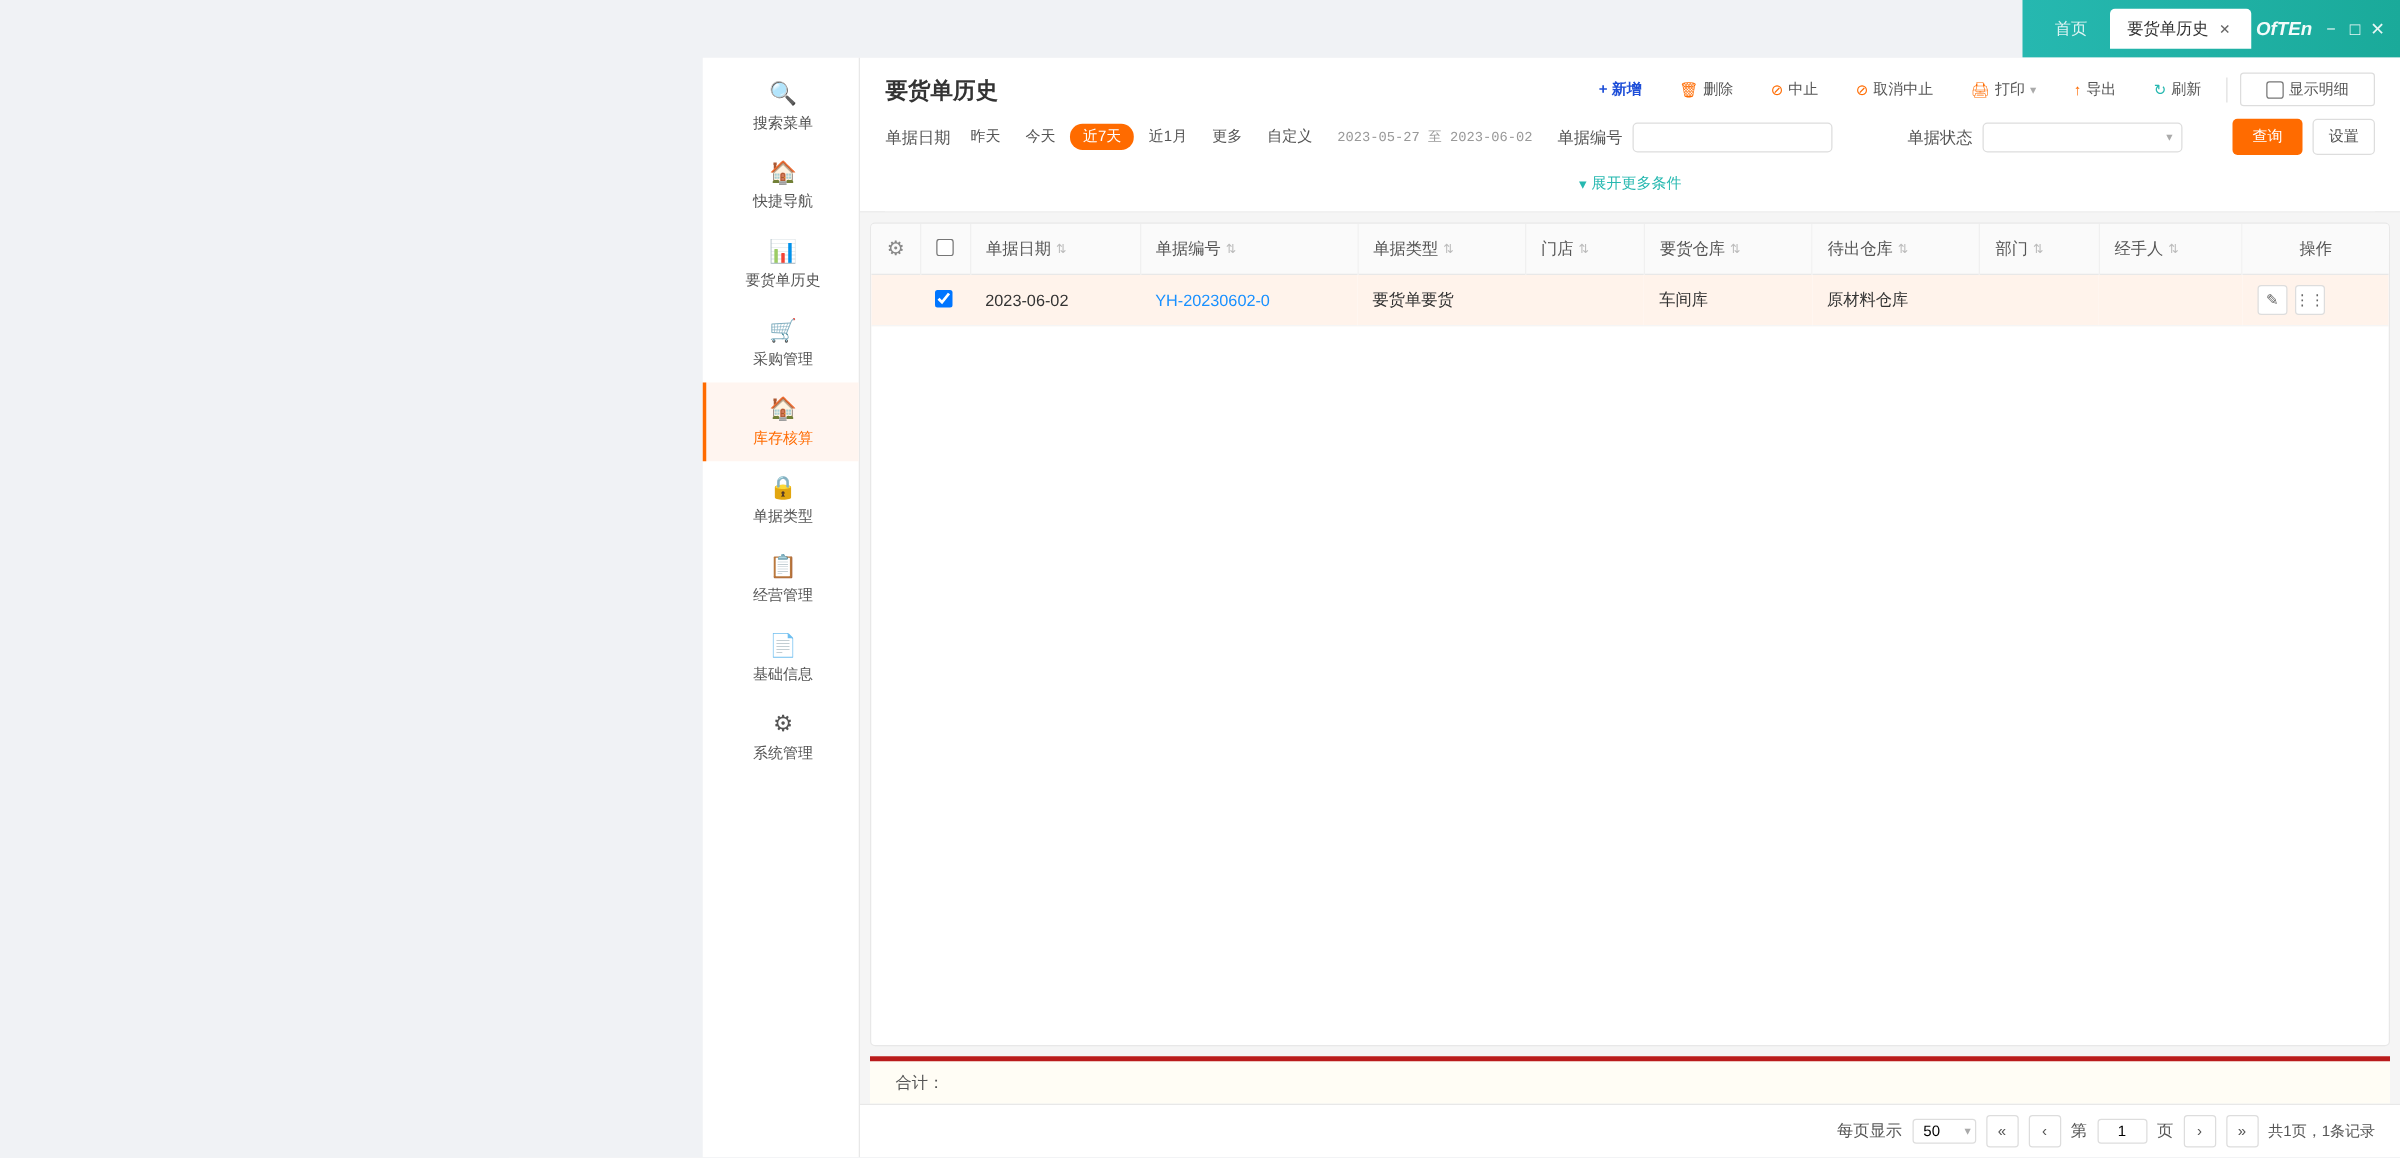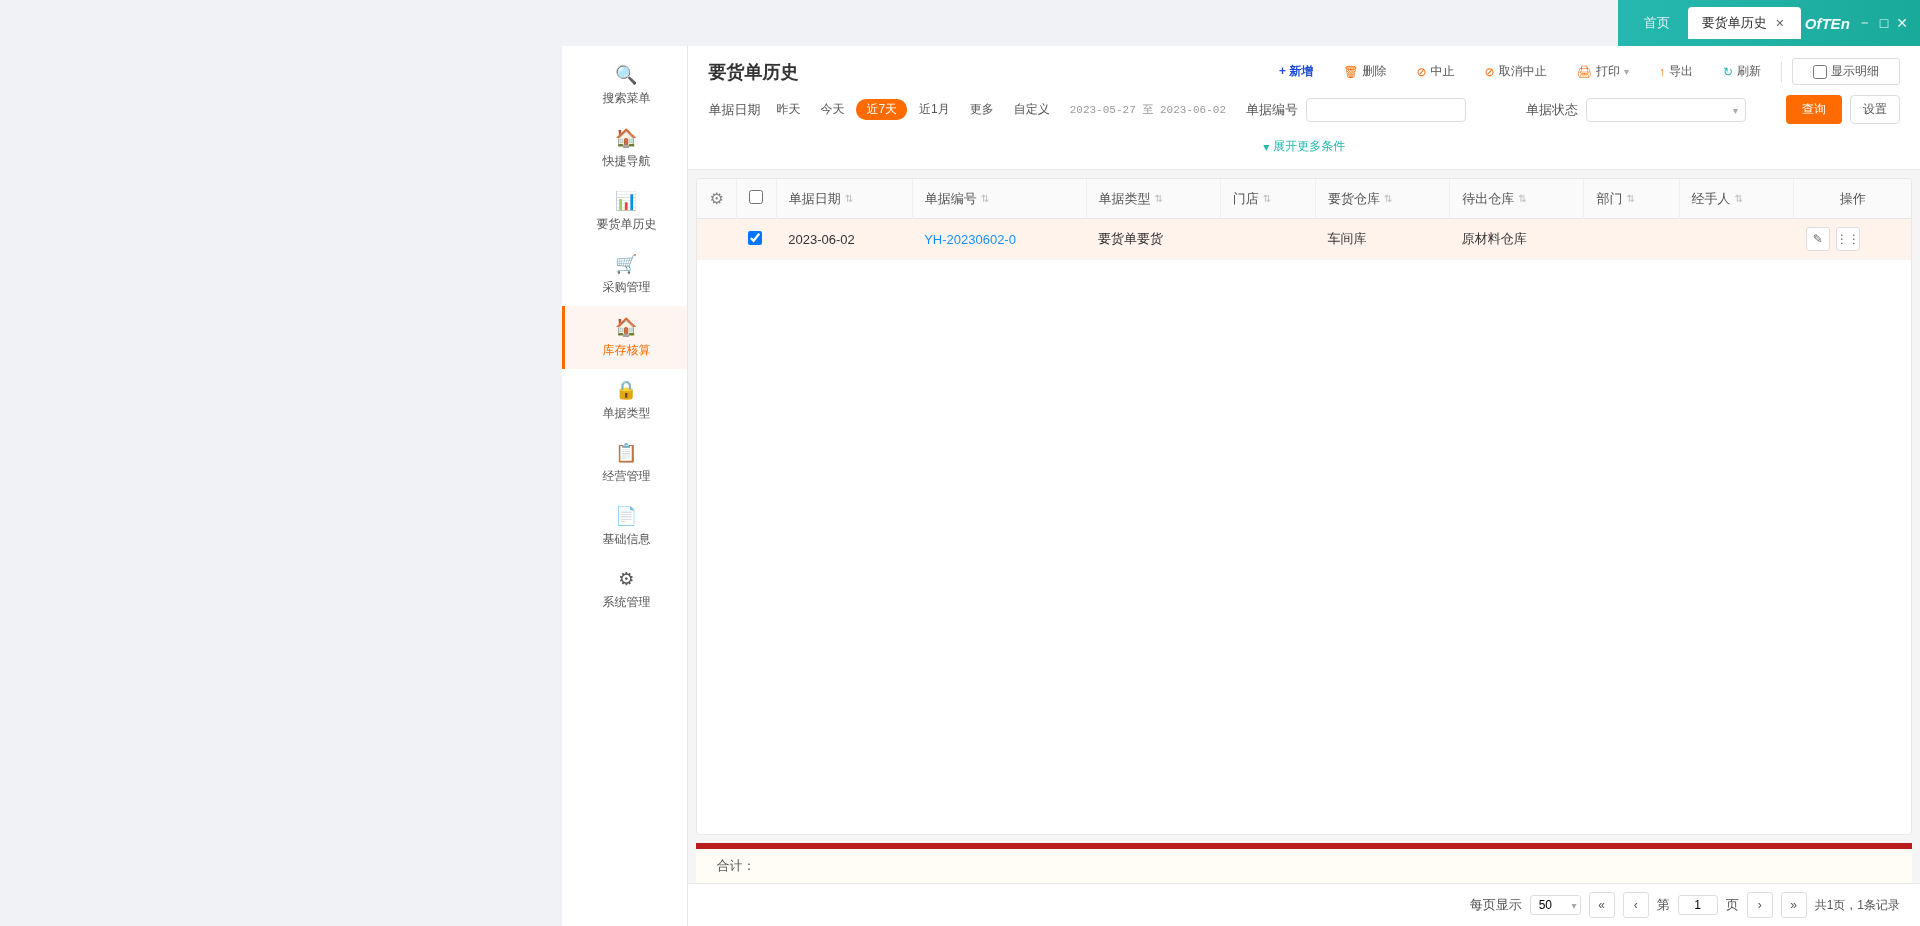--- a/index.html
+++ b/index.html
@@ -293,21 +293,21 @@
       font-size: 12px;
       background: #fff;
     }
     .settings-col { width: 32px; text-align: center; }
     .checkbox-col { width: 40px; text-align: center; }
 
     
     .table-footer {
       background: #fffdf5;
       padding: 8px 20px;
-      border-top: 6px solid #b91c1c;
+      border-top: 4px solid #b91c1c;
       display: flex;
       align-items: center;
       flex-shrink: 0;
       margin: 0 8px 0 8px;
       font-size: 13px;
       color: #555;
     }
     .footer-total-label { color: #555; }
 
     

